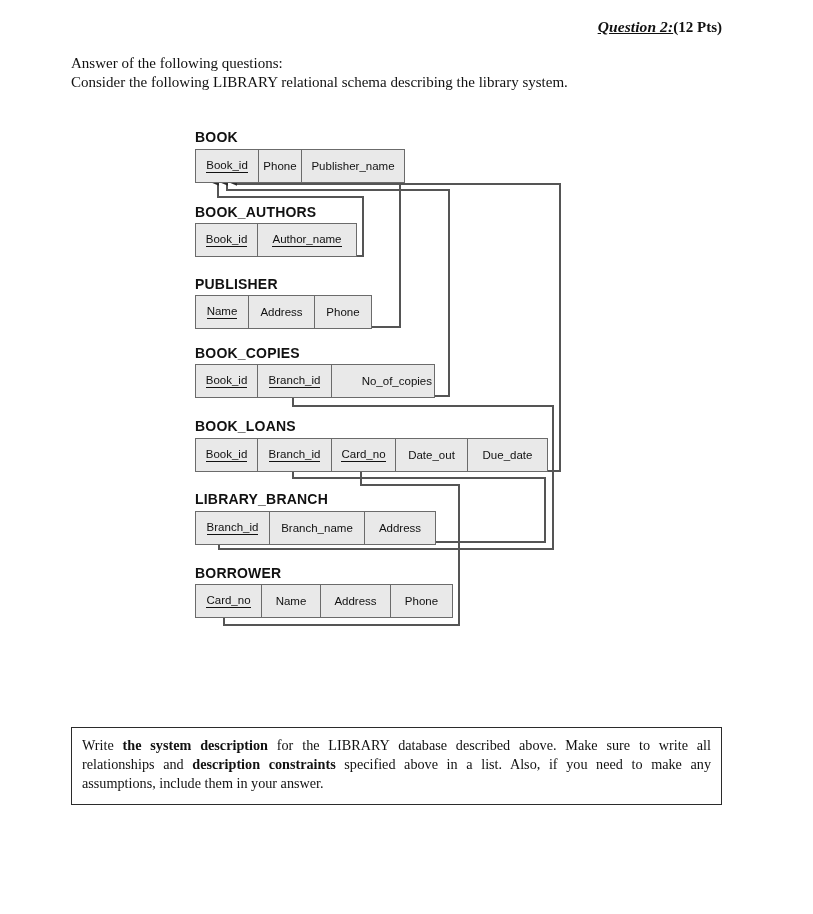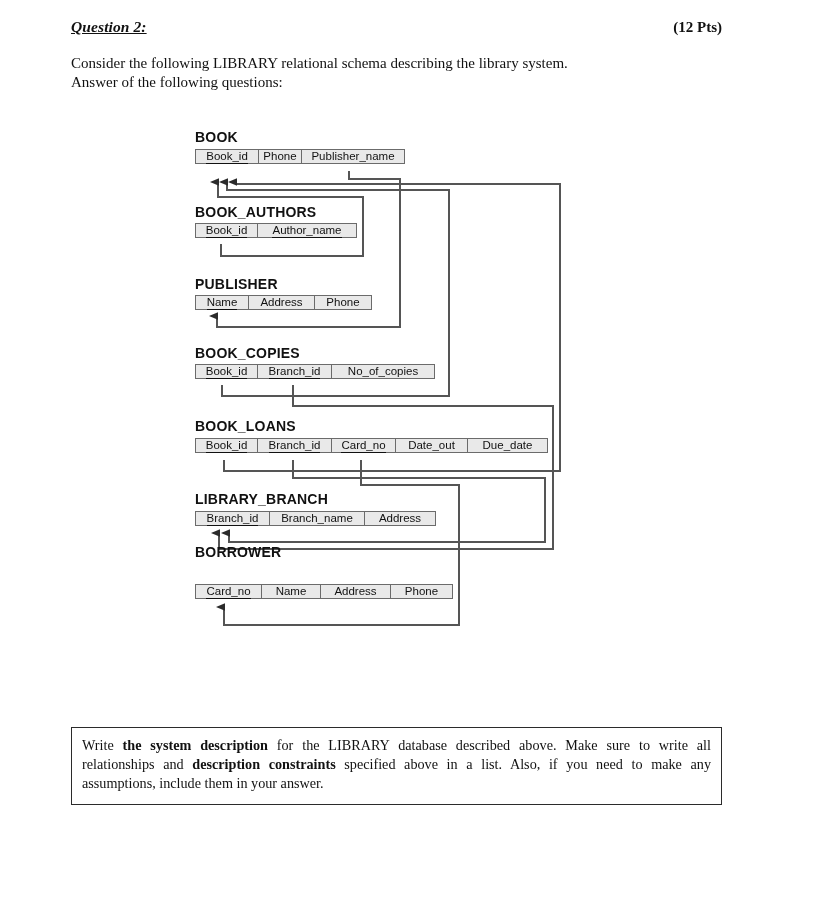--- a/index.html
+++ b/index.html
@@ -16,21 +16,21 @@
     overflow: hidden;
   }
 
   
   #header-row {
     position: absolute;
     left: 71px;
     top: 18px;
     width: 651px;
     display: flex;
-    justify-content: space-between;
+    justify-content: flex-end;
     align-items: baseline;
   }
   #question-title {
     font-weight: bold;
     font-style: italic;
     font-size: 15.5px;
     text-decoration: underline;
     letter-spacing: 0.1px;
   }
   #points-label {
@@ -68,21 +68,21 @@
     letter-spacing: 0.2px;
     color: #111111;
     white-space: nowrap;
   }
   .tbl {
     position: absolute;
     display: flex;
     border: 1px solid #6b6b6b;
     background: #fca5a5;
     box-sizing: border-box;
-    height: 15px;
+    height: 34px;
   }
   .tbl .cell {
     font-family: "Liberation Sans", "DejaVu Sans", sans-serif;
     font-size: 11.5px;
     color: #111111;
     display: flex;
     align-items: center;
     justify-content: center;
     border-right: 1px solid #6b6b6b;
     box-sizing: border-box;
@@ -116,22 +116,22 @@
 </style>
 </head>
 <body>
 
 <div id="header-row">
   <div id="question-title">Question 2:</div>
   <div id="points-label">(12 Pts)</div>
 </div>
 
 <div id="intro-block">
+  <div class="line">Answer of the following questions:</div>
   <div class="line">Consider the following LIBRARY relational schema describing the library system.</div>
-  <div class="line">Answer of the following questions:</div>
 </div>
 
 <div id="schema-diagram">
 <svg width="813" height="914" viewBox="0 0 813 914" xmlns="http://www.w3.org/2000/svg">
   <defs>
     <marker id="arrowUp" markerWidth="9" markerHeight="9" refX="4.5" refY="8" orient="auto-start-reverse" markerUnits="userSpaceOnUse">
       <path d="M4.5,0 L8.2,9 L0.8,9 Z" fill="#2b2b2b"></path>
     </marker>
   </defs>
   <g fill="none" stroke="#555555" stroke-width="1.1" shape-rendering="crispEdges">
@@ -190,21 +190,21 @@
 </div>
 
 <div class="tbl-name" style="left:195px; top:345px;">BOOK_COPIES</div>
 <div class="tbl" style="left:195px; top:364px;">
   <div class="cell pk" style="width:62px;">
       <span class="txt">Book_id</span>
     </div>
   <div class="cell pk" style="width:74px;">
       <span class="txt">Branch_id</span>
     </div>
-  <div class="cell" style="width:102px;">
+  <div class="cell" style="width:102px;justify-content:flex-end;">
       <span class="txt">No_of_copies</span>
     </div>
 </div>
 
 <div class="tbl-name" style="left:195px; top:418px;">BOOK_LOANS</div>
 <div class="tbl" style="left:195px; top:438px;">
   <div class="cell pk" style="width:62px;">
       <span class="txt">Book_id</span>
     </div>
   <div class="cell pk" style="width:74px;">
@@ -227,21 +227,21 @@
       <span class="txt">Branch_id</span>
     </div>
   <div class="cell" style="width:95px;justify-content:center;">
       <span class="txt">Branch_name</span>
     </div>
   <div class="cell" style="width:70px;">
       <span class="txt">Address</span>
     </div>
 </div>
 
-<div class="tbl-name" style="left:195px; top:544px;">BORROWER</div>
+<div class="tbl-name" style="left:195px; top:565px;">BORROWER</div>
 <div class="tbl" style="left:195px; top:584px;">
   <div class="cell pk" style="width:66px;">
       <span class="txt">Card_no</span>
     </div>
   <div class="cell" style="width:59px;">
       <span class="txt">Name</span>
     </div>
   <div class="cell" style="width:70px;">
       <span class="txt">Address</span>
     </div>

